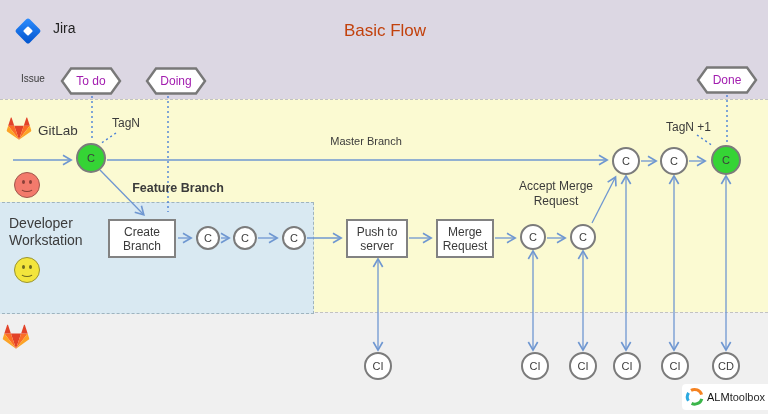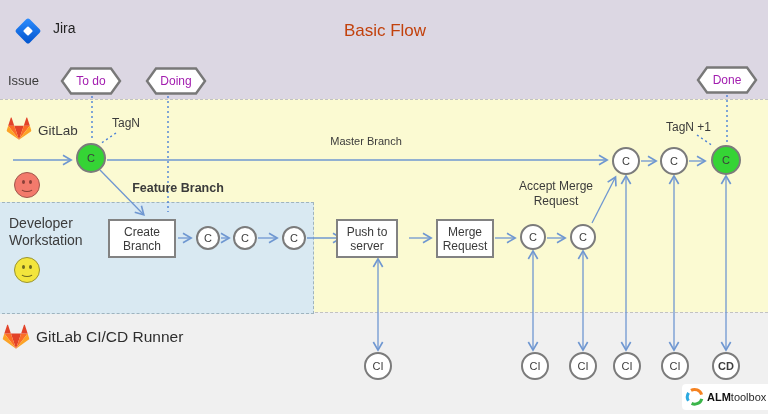--- a/index.html
+++ b/index.html
@@ -29,21 +29,21 @@
   .smiley.red{background:#F37A6C;border-color:#A0564C;color:#8C4038;}
   .smiley.yellow{background:#F3E53C;border-color:#9A9430;color:#6E6A20;}
   .smiley .eye{position:absolute;width:3px;height:4px;background:currentColor;border-radius:50%;top:7px;}
   .smiley .eye.l{left:7px;}
   .smiley .eye.r{right:7px;}
   .smiley .mouth{position:absolute;left:5px;right:5px;height:9px;top:10px;box-sizing:border-box;
                  border:1.6px solid transparent;border-bottom-color:currentColor;border-radius:50%;}
   .watermark{position:absolute;left:682px;top:384px;height:26px;z-index:5;background:rgba(255,255,255,.96);
              border-radius:4px;display:flex;align-items:center;padding:0 9px 0 3px;}
   .watermark .wm-text{font-size:11px;color:#2a2a2a;margin-left:2px;}
-  .watermark .wm-bold{font-weight:bold;color:#111;margin-top:24px;}
+  .watermark .wm-bold{font-weight:normal;color:#111;margin-top:24px;}
 </style>
 </head>
 <body>
 
 <div class="stage">
 
   <div class="lane lane-jira"></div>
   <div class="lane lane-gitlab"></div>
   <div class="lane lane-runner"></div>
   <div class="dev-box"></div>
@@ -93,21 +93,21 @@
     </defs>
     <g transform="rotate(45 15 15)">
       <rect x="5.5" y="5.5" width="19" height="19" rx="2.5" fill="url(#jg)"></rect>
       <rect x="11.5" y="11.5" width="7" height="7" rx="1" fill="#fff"></rect>
     </g>
   </svg>
   <div class="lbl" style="left:53px;top:20px;font-size:14px;color:#222;">Jira</div>
 
   <div class="lbl ctr" style="left:299px;top:21px;width:172px;font-size:17px;color:#c2410c;">Basic Flow</div>
 
-  <div class="lbl" style="left:8px;top:73px;font-size:13px;">Issue</div>
+  <div class="lbl" style="left:21px;top:73px;font-size:10px;">Issue</div>
 
   <div class="hexwrap" style="left:60px;top:67px;">
     <svg width="62" height="28">
       <polygon points="11,1.5 51,1.5 60,14 51,26.5 11,26.5 2,14" fill="#fff" stroke="#787878" stroke-width="2.4"></polygon>
     </svg>
     <span>To do</span>
   </div>
   <div class="hexwrap" style="left:696px;top:66px;">
     <svg width="62" height="28">
       <polygon points="11,1.5 51,1.5 60,14 51,26.5 11,26.5 2,14" fill="#fff" stroke="#787878" stroke-width="2.4"></polygon>
@@ -179,21 +179,21 @@
   <div class="commit" style="left:196px;top:226px;width:24px;height:24px;">
     <span>C</span>
   </div>
   <div class="commit" style="left:233px;top:226px;width:24px;height:24px;">
     <span>C</span>
   </div>
   <div class="commit" style="left:282px;top:226px;width:24px;height:24px;">
     <span>C</span>
   </div>
 
-  <div class="action" style="left:336px;top:219px;width:62px;height:39px;">
+  <div class="action" style="left:346px;top:219px;width:62px;height:39px;">
     <span>Push to</span>
     <span>server</span>
   </div>
   <div class="action" style="left:436px;top:219px;width:58px;height:39px;">
     <span>Merge</span>
     <span>Request</span>
   </div>
   <div class="commit" style="left:520px;top:224px;width:26px;height:26px;">
     <span>C</span>
   </div>
@@ -203,38 +203,37 @@
 
   <svg class="abs node" style="left:2px;top:324px;" width="28" height="26" viewBox="0 0 24 22">
     <path fill="#e24329" d="M12 21 7.6 8h8.8Z"></path>
     <path fill="#fc6d26" d="M12 21 7.6 8H2Z"></path>
     <path fill="#fca326" d="M2 8 .7 12.2c-.1.4 0 .8.3 1L12 21Z"></path>
     <path fill="#e24329" d="M2 8h5.6L5.2.7c-.1-.4-.7-.4-.8 0Z"></path>
     <path fill="#fc6d26" d="M12 21 16.4 8H22Z"></path>
     <path fill="#fca326" d="M22 8l1.3 4.2c.1.4 0 .8-.3 1L12 21Z"></path>
     <path fill="#e24329" d="M22 8h-5.6L18.8.7c.1-.4.7-.4.8 0Z"></path>
   </svg>
-  <div class="lbl" style="left:36px;top:328px;font-size:15.5px;color:#2e2e2e;">GitLab CI/CD Runner</div>
 
   <div class="commit" style="left:364px;top:352px;width:28px;height:28px;">
     <span>CI</span>
   </div>
   <div class="commit" style="left:521px;top:352px;width:28px;height:28px;">
     <span>CI</span>
   </div>
   <div class="commit" style="left:569px;top:352px;width:28px;height:28px;">
     <span>CI</span>
   </div>
   <div class="commit" style="left:613px;top:352px;width:28px;height:28px;">
     <span>CI</span>
   </div>
   <div class="commit" style="left:661px;top:352px;width:28px;height:28px;">
     <span>CI</span>
   </div>
-  <div class="commit" style="left:712px;top:352px;width:28px;height:28px;font-weight:bold;">
+  <div class="commit" style="left:712px;top:352px;width:28px;height:28px;">
     <span>CD</span>
   </div>
 
   <div class="watermark">
     <svg width="20" height="20" viewBox="0 0 20 20">
       <path d="M6,3.4 A7.3,7.3 0 0 1 16.6,7.6" fill="none" stroke="#F58220" stroke-width="3"></path>
       <path d="M16.8,11.8 A7.3,7.3 0 0 1 6.6,16.4" fill="none" stroke="#3BB54A" stroke-width="3"></path>
       <path d="M3.4,13.8 A7.3,7.3 0 0 1 3.6,5.8" fill="none" stroke="#2BA9E0" stroke-width="3"></path>
     </svg>
     <span class="wm-text">

